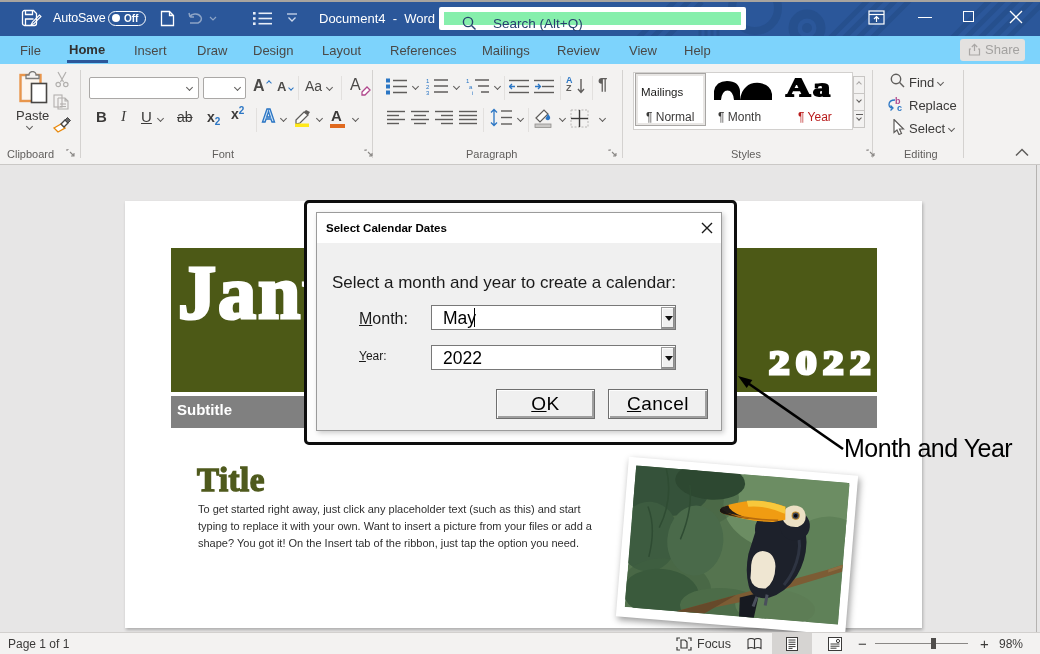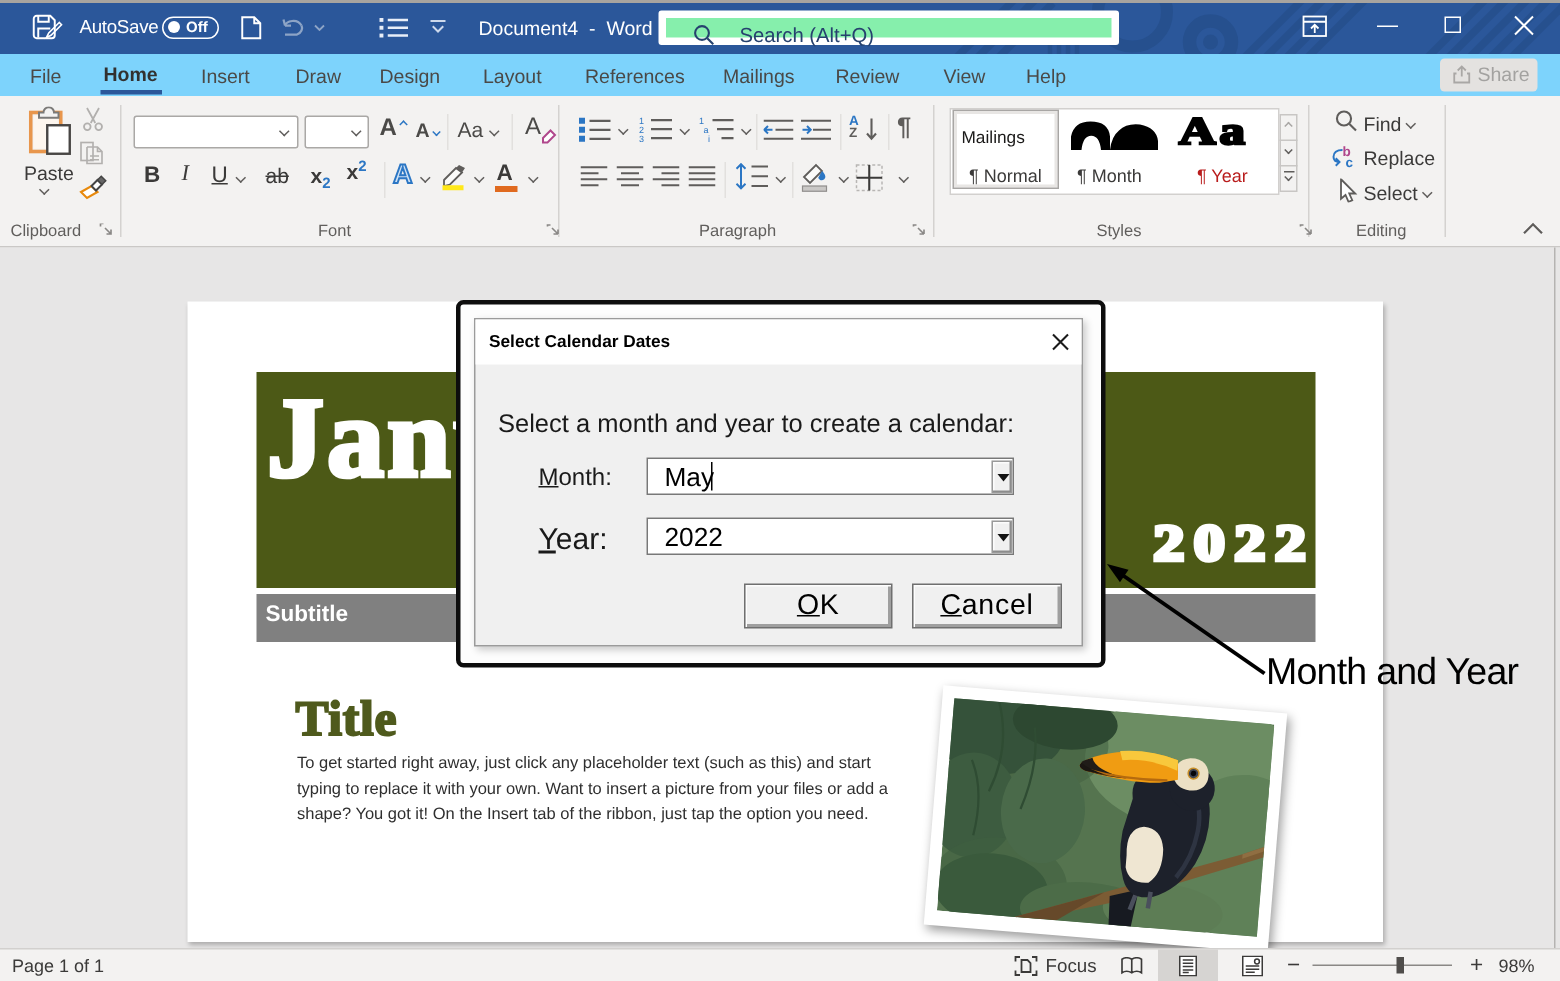--- a/index.html
+++ b/index.html
@@ -469,21 +469,21 @@
             </svg>
   </div>
   <div class="ab" style="left:42px;top:97px;font-size:16px;color:#1a1a1a"><u>M</u>onth:</div>
   <div class="ab" style="left:114px;top:92px;width:245px;height:25px;background:#fff;border:1px solid #787878">
     <div class="ab" style="left:11px;top:2px;font-size:17.5px;color:#000">May</div>
     <div class="ab" style="left:42px;top:2px;width:1.3px;height:19px;background:#000"></div>
     <div class="ab" style="left:229px;top:0.5px;width:14px;height:22px;background:#f0f0f0;border:1px solid #9a9a9a;box-shadow:inset -1px -1px 0 #8c8c8c,inset 1px 1px 0 #fcfcfc">
       <div class="ab" style="left:2.5px;top:8px;width:0;height:0;border-left:4px solid transparent;border-right:4px solid transparent;border-top:5px solid #111"></div>
     </div>
   </div>
-  <div class="ab" style="left:42px;top:136px;font-size:20px;color:#1a1a1a"><u>Y</u>ear:</div>
+  <div class="ab" style="left:42px;top:136px;font-size:12px;color:#1a1a1a"><u>Y</u>ear:</div>
   <div class="ab" style="left:114px;top:132px;width:245px;height:25px;background:#fff;border:1px solid #787878">
     <div class="ab" style="left:11px;top:2px;font-size:17.5px;color:#000">2022</div>
     <div class="ab" style="left:229px;top:0.5px;width:14px;height:22px;background:#f0f0f0;border:1px solid #9a9a9a;box-shadow:inset -1px -1px 0 #8c8c8c,inset 1px 1px 0 #fcfcfc">
       <div class="ab" style="left:2.5px;top:8px;width:0;height:0;border-left:4px solid transparent;border-right:4px solid transparent;border-top:5px solid #111"></div>
     </div>
   </div>
   <div class="ab" style="left:179px;top:176px;width:99px;height:30px;background:#f0f0f0;border:1px solid #6f6f6f;box-shadow:inset 1px 1px 0 #fdfdfd,inset -2px -2px 0 #9f9f9f;font-size:19px;color:#000;text-align:center;line-height:28px;letter-spacing:0.5px"><u>O</u>K</div>
   <div class="ab" style="left:291px;top:176px;width:100px;height:30px;background:#f0f0f0;border:1px solid #6f6f6f;box-shadow:inset 1px 1px 0 #fdfdfd,inset -2px -2px 0 #9f9f9f;font-size:19px;color:#000;text-align:center;line-height:28px;letter-spacing:0.5px"><u>C</u>ancel</div>
  </div>
 </div>

